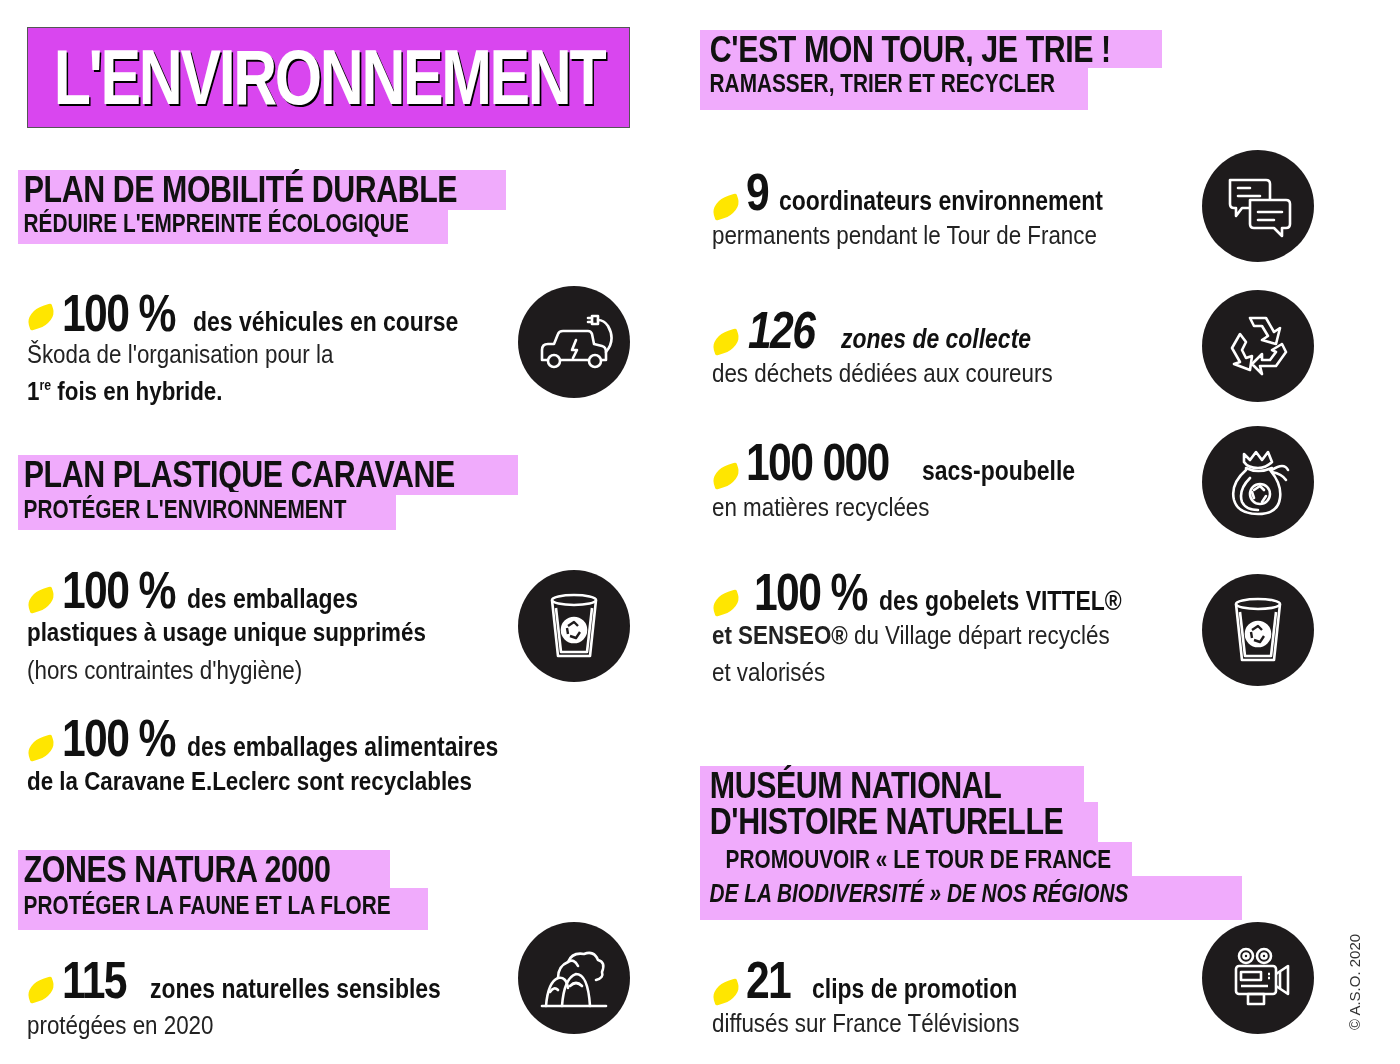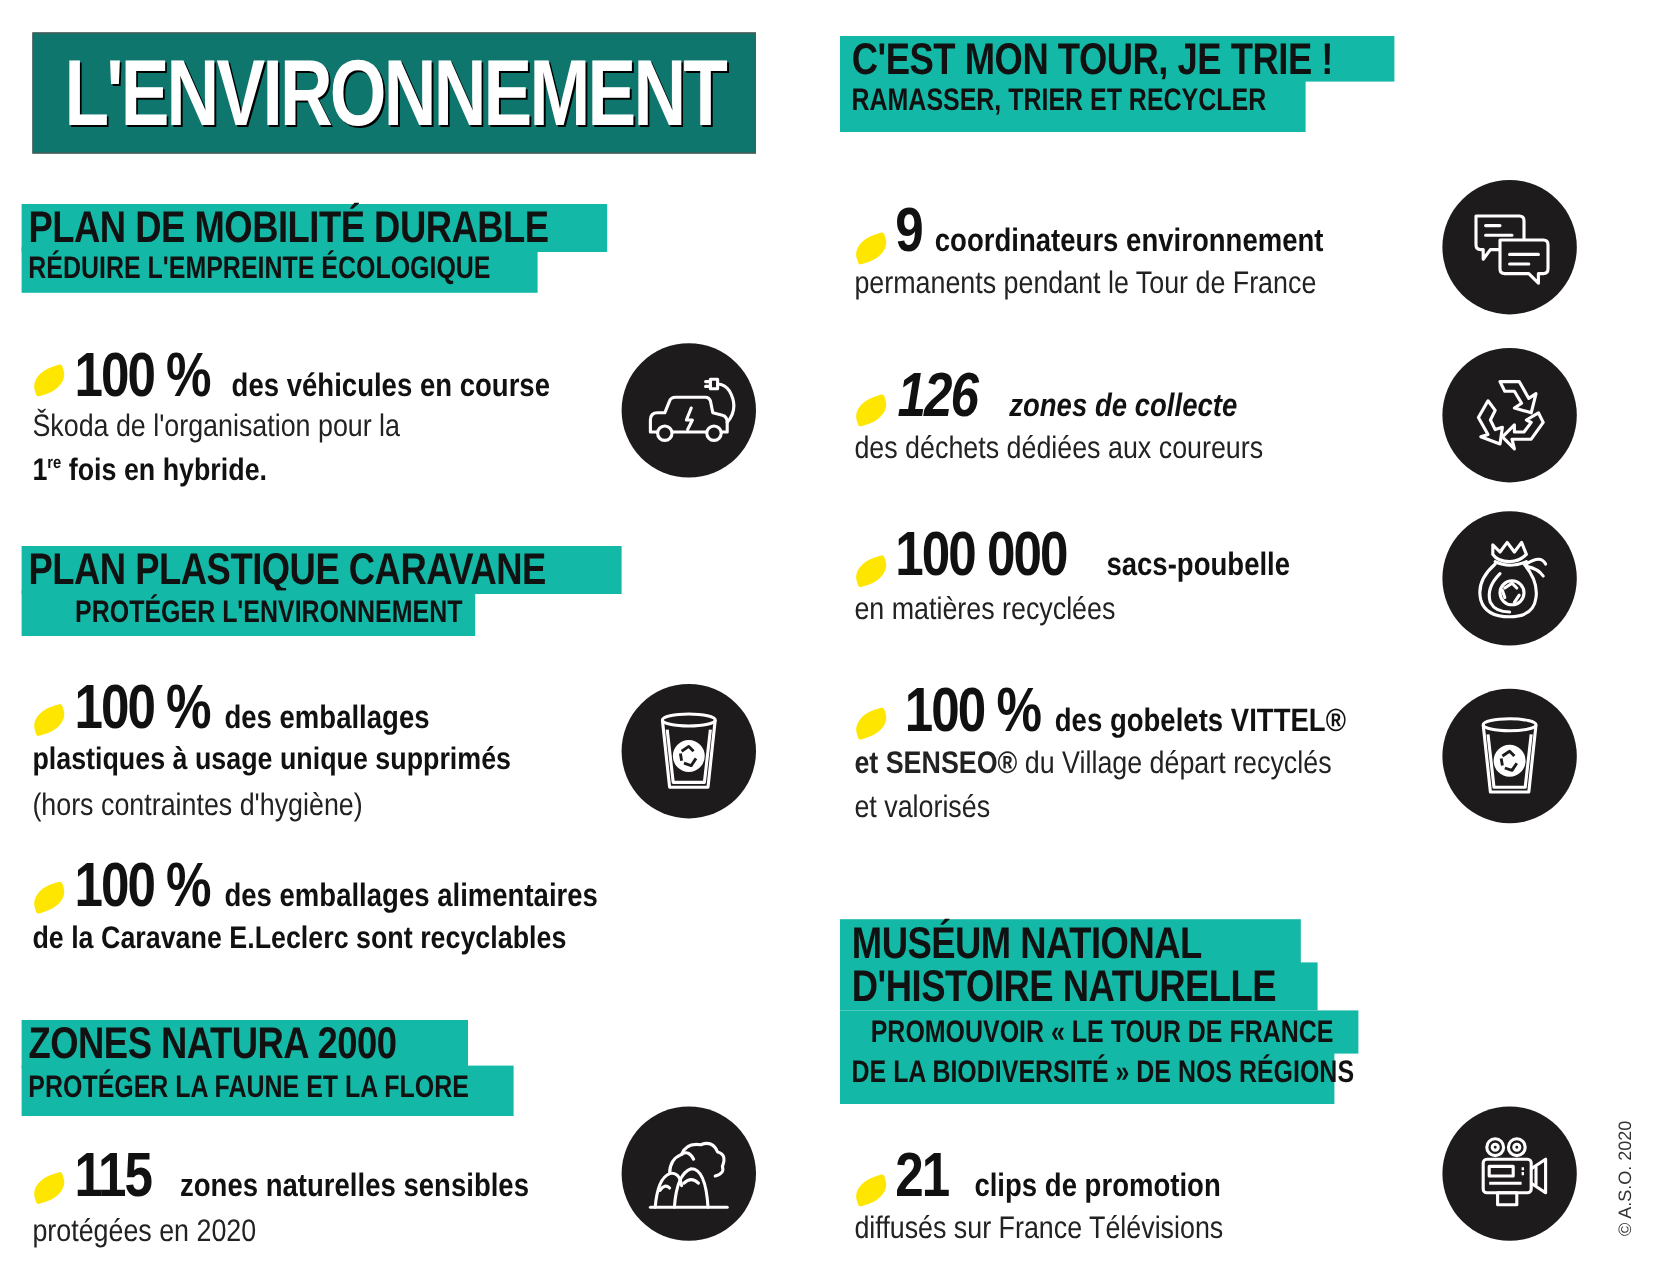--- a/index.html
+++ b/index.html
@@ -4,32 +4,32 @@
 <style>
   html, body { margin:0; padding:0; background:#ffffff; }
   body { width:1400px; height:1064px; position:relative; overflow:hidden;
          font-family:"Liberation Sans", "DejaVu Sans", sans-serif; color:#111; }
 
   .abs { position:absolute; }
 
   
   .main-title {
     left:27px; top:27px; width:603px; height:101px;
-    background:#0f766e; border:1px solid #555; box-sizing:border-box;
+    background:#d946ef; border:1px solid #555; box-sizing:border-box;
     display:flex; align-items:center; justify-content:center;
   }
   .main-title span {
     font-family:"Liberation Sans Narrow","Liberation Sans", sans-serif;
     font-weight:700; color:#fff; font-size:78px; letter-spacing:-3px;
     transform:scaleX(0.78); white-space:nowrap; display:inline-block;
     text-shadow:2px 2px 0 #000;
   }
 
   
-  .hl { background:#14b8a6; display:block; box-sizing:border-box; white-space:nowrap; }
+  .hl { background:#f0abfc; display:block; box-sizing:border-box; white-space:nowrap; }
   .hl-line { position:absolute; }
   .h-big {
     font-weight:700; font-size:37px; line-height:40px; letter-spacing:-0.5px;
     transform:scaleX(0.82); transform-origin:left center; display:inline-block;
     padding-left:7px;
   }
   .h-small {
     font-weight:700; font-size:26px; line-height:34px;
     transform:scaleX(0.8); transform-origin:left center; display:inline-block;
     padding-left:7px;
@@ -104,21 +104,21 @@
       <path d="M60 16 L66 16 L66 24 L60 24 Z"></path>
       <path d="M56 18 L60 18 M56 22 L60 22"></path>
     </svg>
   </div>
 </div>
 
 <div>
   <div class="hl-line hl" style="left:18px;top:455px;width:500px;height:40px;">
     <span class="h-big">PLAN PLASTIQUE CARAVANE</span>
   </div>
-  <div class="hl-line hl" style="left:18px;top:492px;width:378px;height:38px;padding-left:39px;">
+  <div class="hl-line hl" style="left:18px;top:492px;width:378px;height:38px;">
     <span class="h-small">PROTÉGER L'ENVIRONNEMENT</span>
   </div>
 
   <div class="stat">
     <div class="leaf" style="left:27px;top:590px;"></div>
     <div class="stat-line1" style="left:62px;top:560px;">
       <span class="stat-num">100 %</span>
       <span class="stat-lead" style="margin-left:-12px;">des emballages</span>
     </div>
     <span class="stat-line b" style="left:27px;top:617px;">plastiques à usage unique supprimés</span>
@@ -256,21 +256,21 @@
 <div>
   <div class="hl-line hl" style="left:700px;top:766px;width:384px;height:38px;">
     <span class="h-big" style="padding-left:12px;">MUSÉUM NATIONAL</span>
   </div>
   <div class="hl-line hl" style="left:700px;top:802px;width:398px;height:40px;">
     <span class="h-big" style="padding-left:12px;">D'HISTOIRE NATURELLE</span>
   </div>
   <div class="hl-line hl" style="left:700px;top:842px;width:432px;height:36px;padding-left:16px;">
     <span class="h-small" style="padding-left:12px;">PROMOUVOIR « LE TOUR DE FRANCE</span>
   </div>
-  <div class="hl-line hl" style="left:700px;top:876px;width:412px;height:44px;">
+  <div class="hl-line hl" style="left:700px;top:876px;width:542px;height:44px;font-style:italic;">
     <span class="h-small" style="padding-left:12px;">DE LA BIODIVERSITÉ » DE NOS RÉGIONS</span>
   </div>
 
   <div class="stat">
     <div class="leaf" style="left:712px;top:982px;"></div>
     <div class="stat-line1" style="left:746px;top:950px;">
       <span class="stat-num">21</span>
       <span class="stat-lead" style="margin-left:12px;">clips de promotion</span>
     </div>
     <span class="stat-line light" style="left:712px;top:1008px;">diffusés sur France Télévisions</span>

